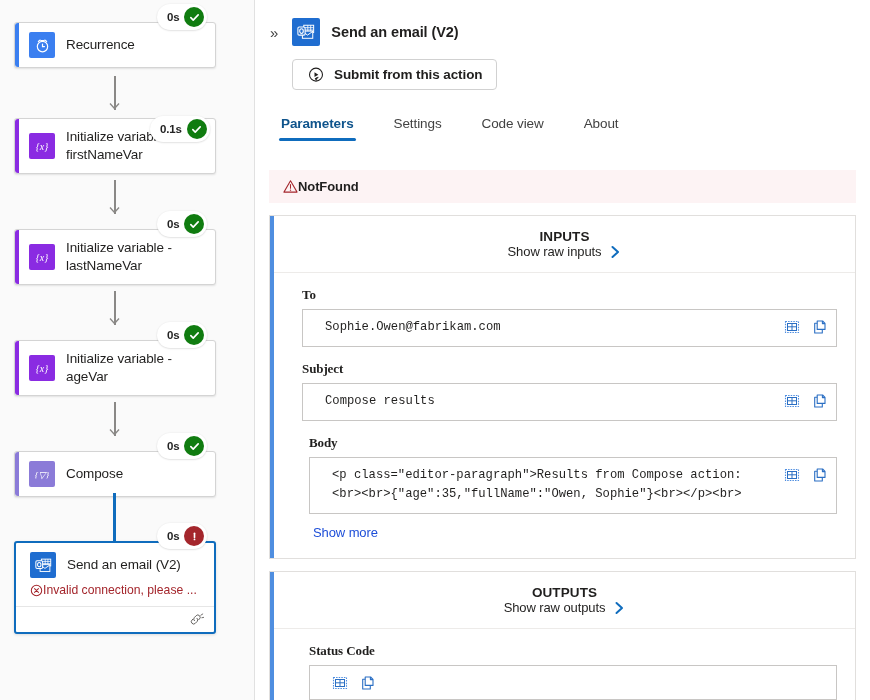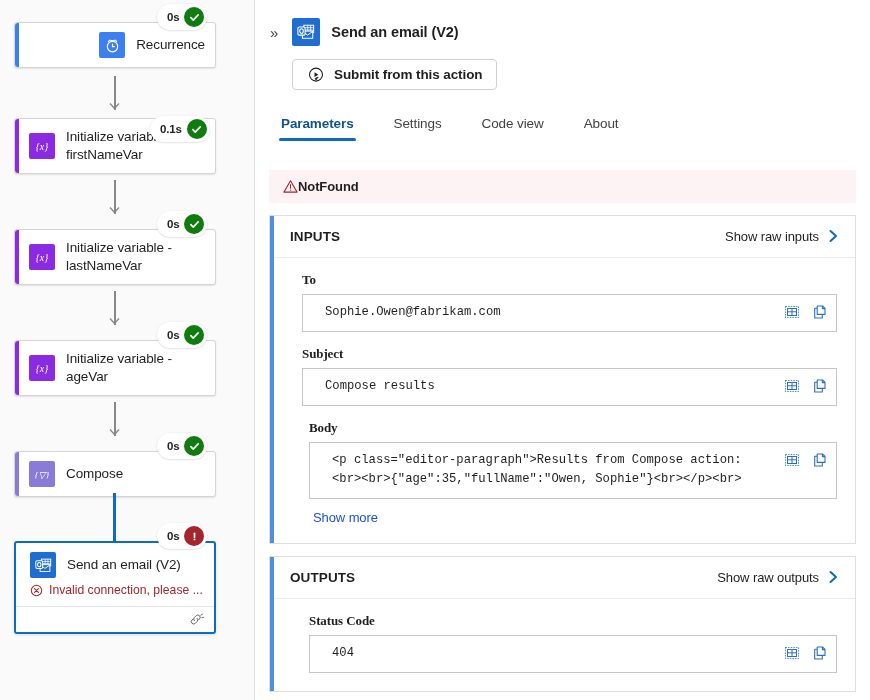--- a/index.html
+++ b/index.html
@@ -53,21 +53,21 @@
     display: flex; align-items: center; justify-content: center;
   }
   .node-icon svg { display: block; }
   .node-title {
     font-size: 13.5px;
     color: #201f1e;
     line-height: 1.33;
     letter-spacing: -0.1px;
   }
   .node-err {
-    display: flex; align-items: center; gap: 6px;
+    display: flex; align-items: center; 
     padding: 0 10px 9px 14px;
     font-size: 12.2px;
     color: #a4262c;
     margin-top: -4px;
   }
   .node-err .err-glyph { flex: 0 0 13px; }
   .node-foot {
     border-top: 1px solid #e6e6e6;
     height: 26px;
     display: flex; align-items: center; justify-content: flex-end;
@@ -181,24 +181,25 @@
   }
   .card::before {
     content: "";
     position: absolute; left: 0; top: 0; bottom: 0;
     width: 4px; background: #4f8ee0;
   }
   .card-head {
     display: flex; align-items: center; justify-content: space-between;
     padding: 13px 16px 13px 20px;
     border-bottom: 1px solid #edebe9;
+    flex-direction: column;
   }
   .card-title { font-size: 13.5px; font-weight: 600; color: #201f1e; letter-spacing: 0.1px; }
   .card-link {
-    display: flex; align-items: flex-start; gap: 9px;
+    display: flex; align-items: flex-end; gap: 9px;
     font-size: 13px; color: #201f1e; cursor: pointer;
     letter-spacing: -0.1px;
   }
   .card-body { padding: 14px 18px 18px 32px; }
 
   .field { margin-bottom: 14px; }
   .field:last-child { margin-bottom: 0; margin-left: 7px; }
   .field-label {
     font-size: 13px; font-weight: 600; color: #201f1e;
     margin-bottom: 6px; letter-spacing: -0.1px; font-family: Liberation Serif, serif;
@@ -250,21 +251,21 @@
         <path d="M5.5 7.5 L1 2.5 M5.5 7.5 L10 2.5" stroke="#8a8886" stroke-width="1.3" fill="none"></path>
       </svg>
 
     <div class="conn" style="top:402px;height:34px;"></div>
     <svg class="arrow" style="top:427px;" viewBox="0 0 11 8">
         <path d="M5.5 7.5 L1 2.5 M5.5 7.5 L10 2.5" stroke="#8a8886" stroke-width="1.3" fill="none"></path>
       </svg>
 
     <div class="conn active" style="top:493px;height:50px;"></div>
 
-    <div class="node" style="top:22px;align-items:flex-end;">
+    <div class="node" style="top:22px;">
       <div class="accent" style="background:#3b7ff0;"></div>
       <div class="node-main">
         <div class="node-icon" style="background:#3b7ff0;">
           <svg width="17" height="17" viewBox="0 0 20 20" fill="none" stroke="#fff" stroke-width="1.4">
             <circle cx="10" cy="11.3" r="6.1"></circle>
             <path d="M10 8.2 V11.3 H12.3" stroke-linecap="round"></path>
             <path d="M7.3 3.6 L5.1 5.3 M12.7 3.6 L14.9 5.3" stroke-linecap="round"></path>
             <path d="M8.1 4.2 h3.8" stroke-linecap="round"></path>
           </svg>
         </div>
@@ -525,21 +526,20 @@
             <span>Show raw outputs</span>
             <svg width="11" height="14" viewBox="0 0 11 14">
                 <path d="M2.5 2 L8 7 L2.5 12" fill="none" stroke="#0f6cbd" stroke-width="2" stroke-linecap="round" stroke-linejoin="round"></path>
               </svg>
           </span>
         </div>
         <div class="card-body">
           <div class="field">
             <div class="field-label">Status Code</div>
             <div class="field-box">
-              <div class="field-val">404</div>
               <div class="field-actions">
                 <svg class="ficon" width="16" height="16" viewBox="0 0 16 16">
                   <rect x="1.5" y="2.5" width="13" height="11" fill="none" stroke="#4f8ee0" stroke-width="1.1" stroke-dasharray="1.5 1.1"></rect>
                   <rect x="3.5" y="4.5" width="9" height="7" fill="none" stroke="#2b6fc4" stroke-width="1"></rect>
                   <path d="M3.5 7.8 h9 M8 4.5 v7" stroke="#2b6fc4" stroke-width="1"></path>
                 </svg>
                 <svg class="ficon" width="16" height="16" viewBox="0 0 16 16">
                   <path d="M5.2 2 h5.4 l2.4 2.4 v6.0 h-7.8 Z" fill="none" stroke="#2b6fc4" stroke-width="1.1" stroke-linejoin="round"></path>
                   <path d="M10.4 2 v2.6 h2.6" fill="none" stroke="#2b6fc4" stroke-width="1.1" stroke-linejoin="round"></path>
                   <path d="M10.3 10.6 v3.4 h-7.6 v-9.8 h2.5" fill="none" stroke="#2b6fc4" stroke-width="1.1" stroke-linejoin="round"></path>

